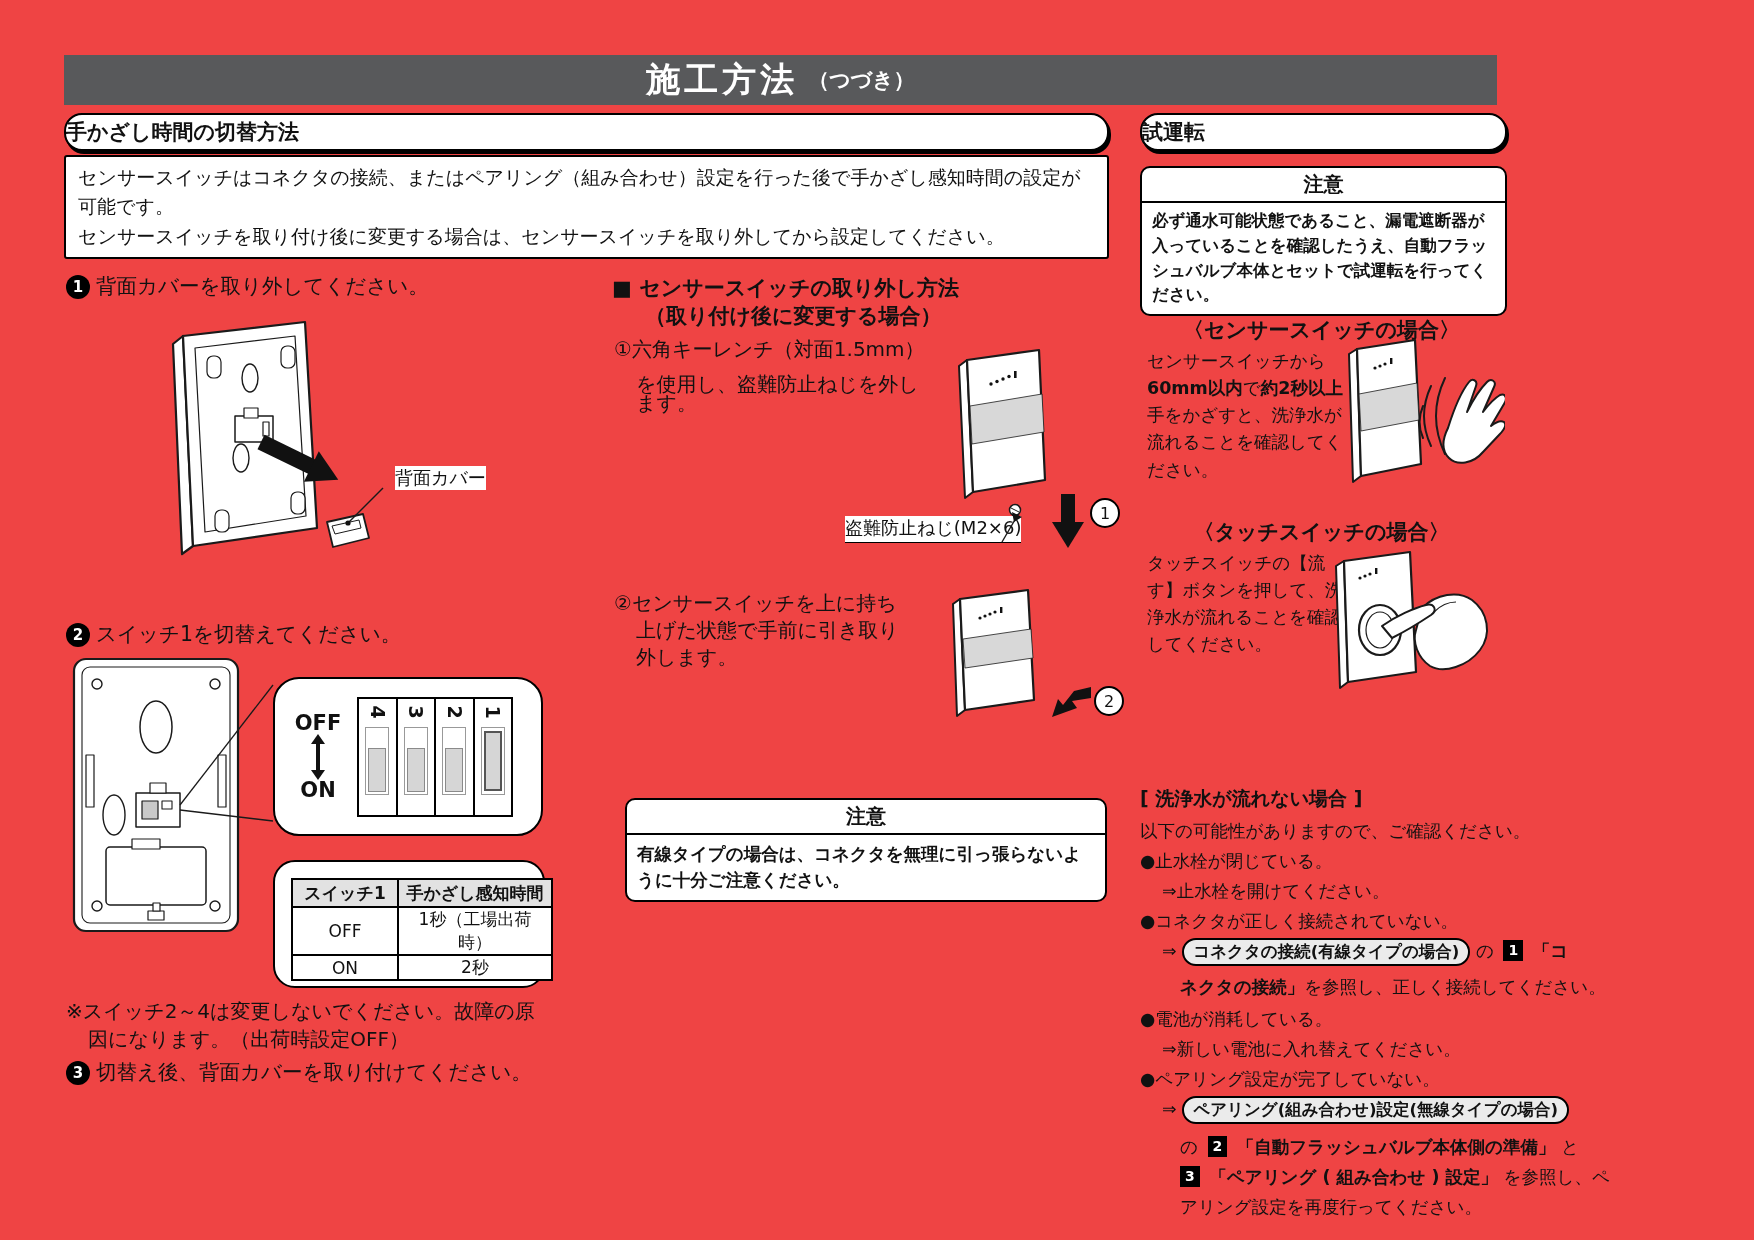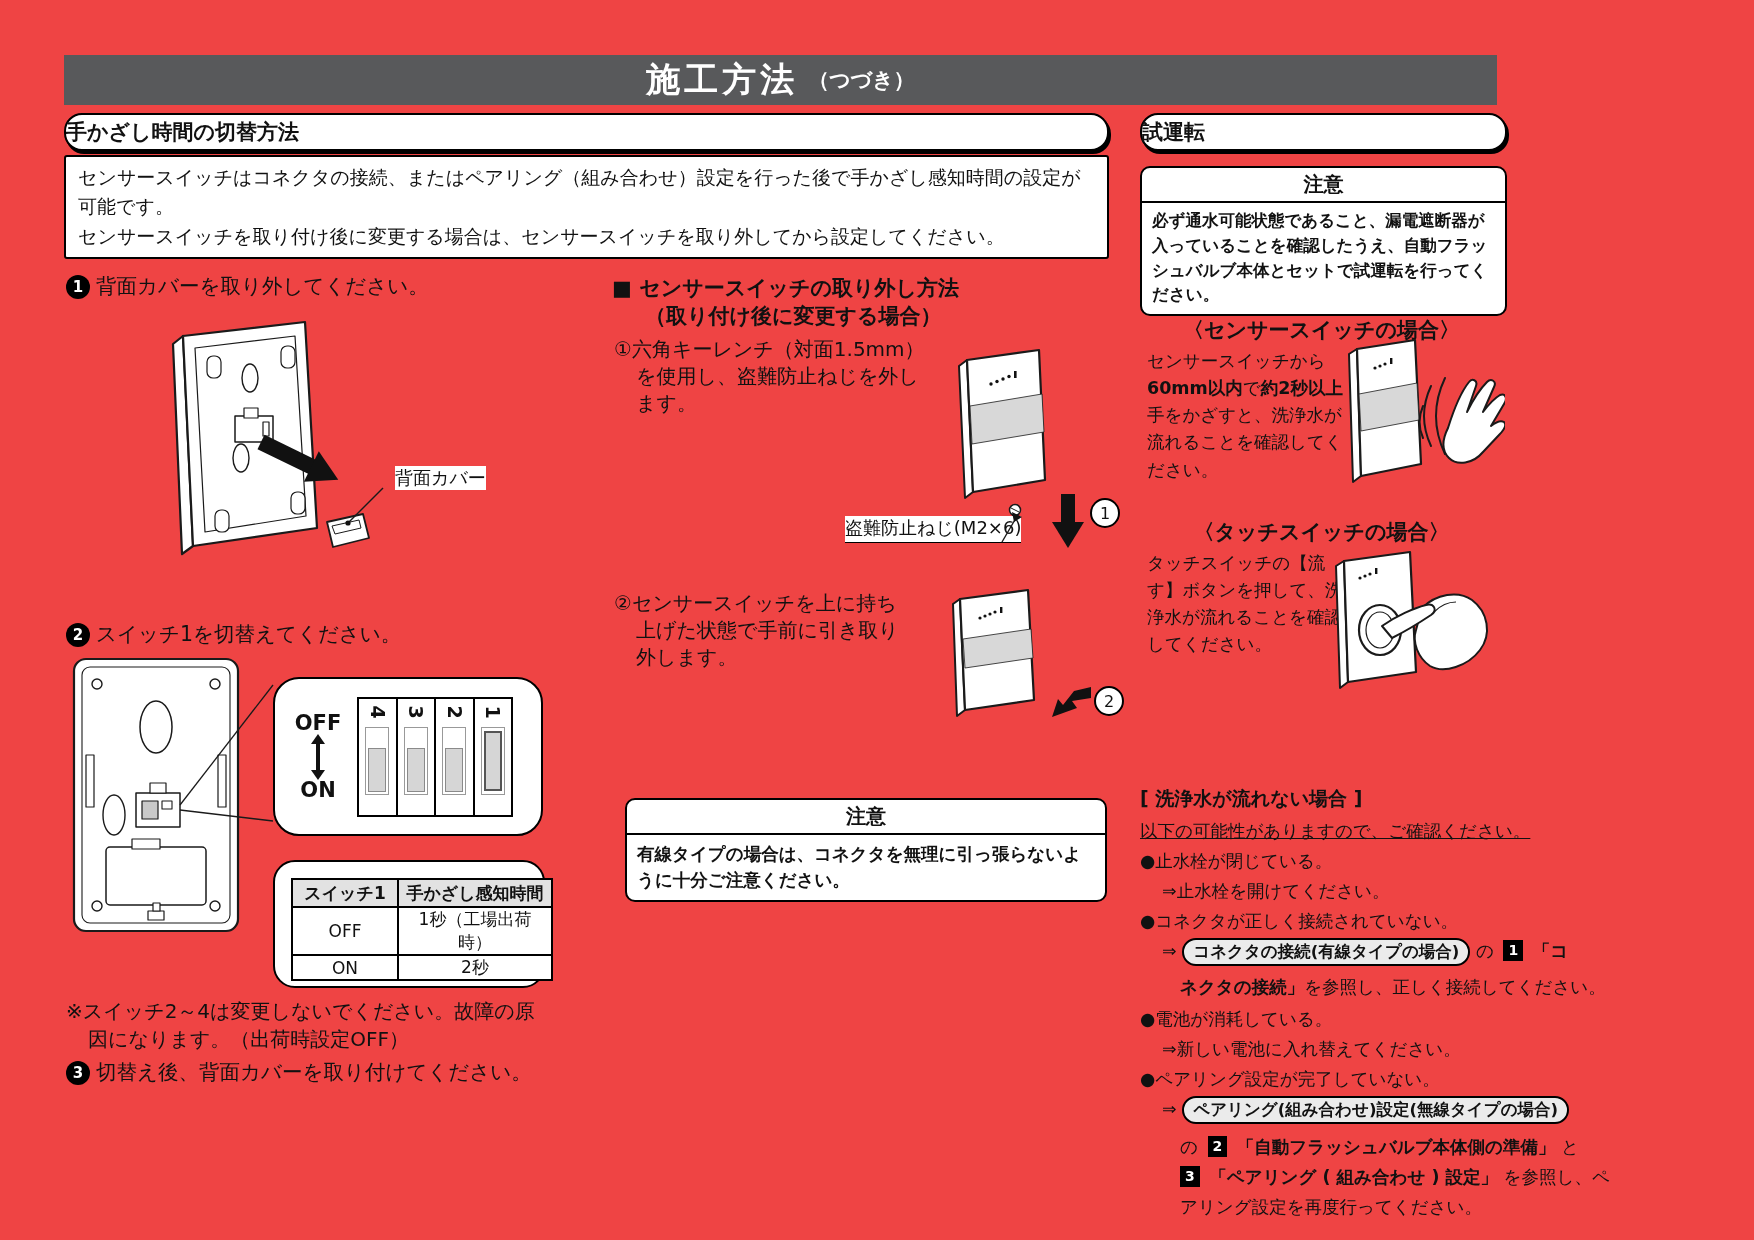--- a/index.html
+++ b/index.html
@@ -203,21 +203,21 @@
 
   <div class="abs step" style="left:66px;top:1058px;">
     <span class="cnum">3</span>
     <span>切替え後、背面カバーを取り付けてください。</span>
   </div>
 
   <div class="abs mhead" style="left:612px;top:274px;">■ センサースイッチの取り外し方法</div>
   <div class="abs mhead" style="left:645px;top:302px;">（取り付け後に変更する場合）</div>
 
   <div class="abs jline" style="left:614px;top:336px;">①六角キーレンチ（対面1.5mm）</div>
-  <div class="abs jline" style="left:636px;top:363px;">を使用し、盗難防止ねじを外し</div>
+  <div class="abs jline" style="left:636px;top:371px;">を使用し、盗難防止ねじを外し</div>
   <div class="abs jline" style="left:636px;top:390px;">ます。</div>
 
   <svg class="abs" style="left:953px;top:340px;" width="100" height="192" viewBox="0 0 100 192">
     <g stroke="#1a1a1a" stroke-linejoin="round">
       <polygon points="6,26 14,20 20,152 12,158" fill="#fff" stroke-width="2"></polygon>
       <polygon points="14,20 86,10 92,140 20,152" fill="#fff" stroke-width="2.2"></polygon>
       <polygon points="17,66 89,54 91,92 19,104" fill="#d8d8d8" stroke-width="0.8"></polygon>
       <circle cx="38" cy="44" r="1.7" fill="#111" stroke="none"></circle>
       <circle cx="44" cy="41.5" r="1.7" fill="#111" stroke="none"></circle>
       <circle cx="50" cy="39" r="1.7" fill="#111" stroke="none"></circle>
@@ -306,21 +306,21 @@
       <ellipse cx="50" cy="88" rx="14" ry="18" fill="#fff" stroke-width="1.2"></ellipse>
     </g>
     <g fill="#fff" stroke="#1a1a1a" stroke-width="2" stroke-linejoin="round">
       <path d="M92,66 C106,52 128,48 142,58 C158,70 162,92 150,108 C138,124 114,132 100,124 C88,116 82,100 86,88 Z"></path>
       <path d="M52,84 C66,74 84,66 96,63 C104,61 108,68 101,73 C89,81 72,91 62,96 Z"></path>
       <path d="M104,70 C110,64 118,60 126,60" fill="none" stroke-width="1.2"></path>
     </g>
   </svg>
 
   <div class="abs flline bold" style="left:1140px;top:786px;font-size:19px;">[ 洗浄水が流れない場合 ]</div>
-  <div class="abs flline" style="left:1140px;top:820px;text-decoration:underline;">以下の可能性がありますので、ご確認ください。</div>
+  <div class="abs flline" style="left:1140px;top:820px;">以下の可能性がありますので、ご確認ください。</div>
 
   <div class="abs flline" style="left:1140px;top:850px;">●止水栓が閉じている。</div>
   <div class="abs flline" style="left:1162px;top:880px;">⇒止水栓を開けてください。</div>
 
   <div class="abs flline" style="left:1140px;top:910px;">●コネクタが正しく接続されていない。</div>
   <div class="abs flline" style="left:1162px;top:938px;">
     <span>⇒</span>
     <span class="pillref">コネクタの接続(有線タイプの場合)</span>
     <span>の</span>
     <span class="sqnum">1</span>

